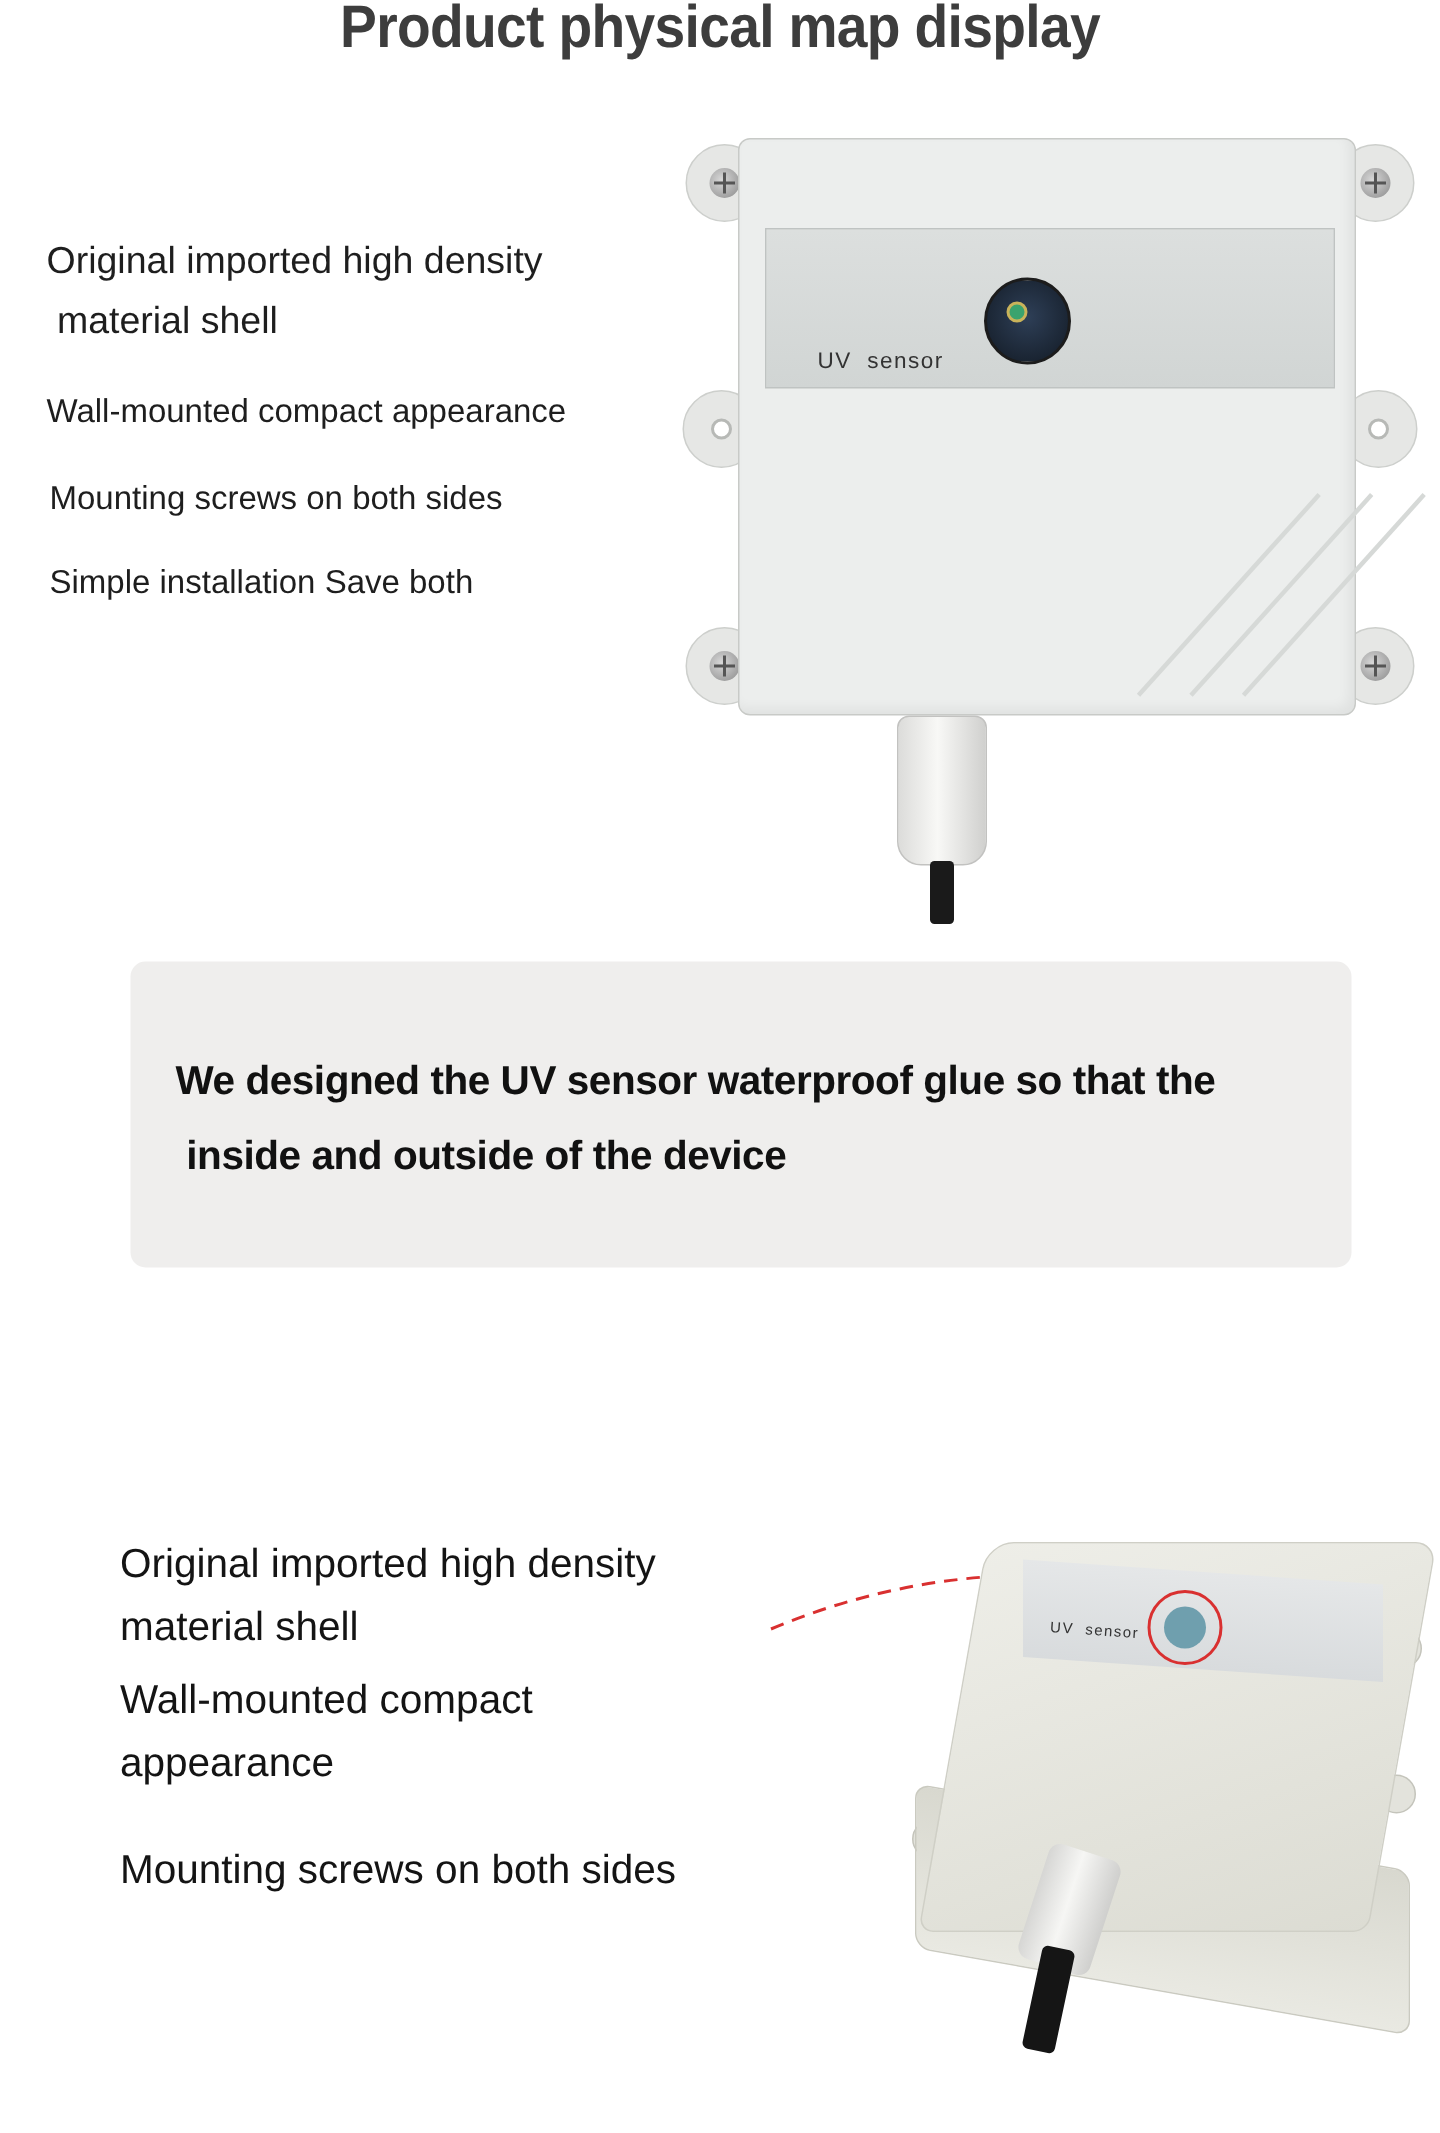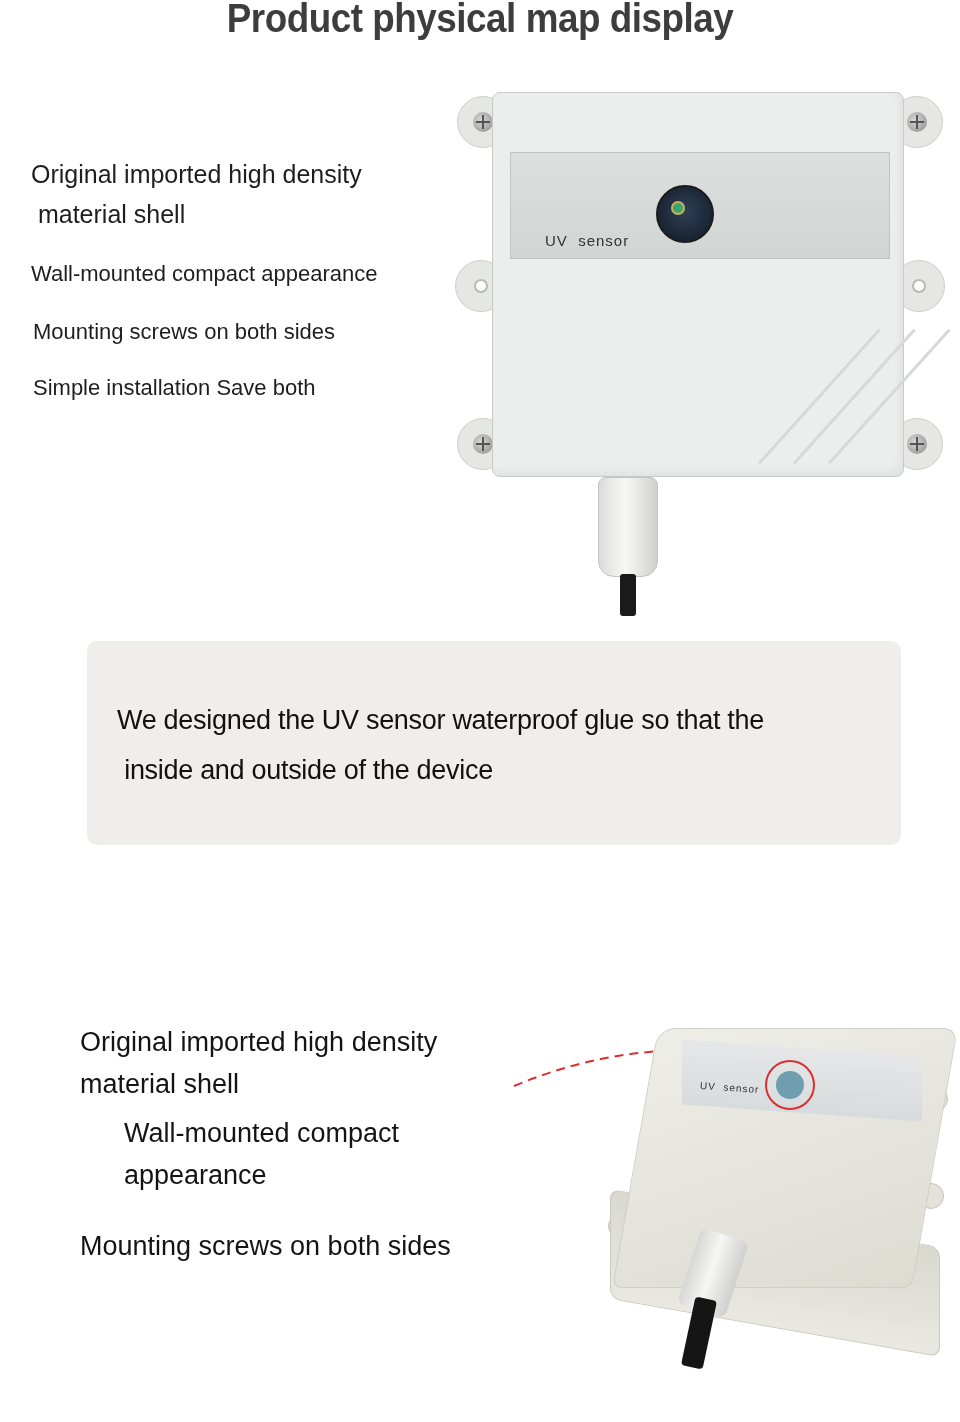--- a/index.html
+++ b/index.html
@@ -35,21 +35,21 @@
     .gland1 { position: absolute; left: 143px; top: 389px; width: 60px; height: 100px; background: linear-gradient(90deg, #dcdcda, #f8f8f6 45%, #d0d0ce); border-radius: 8px 8px 16px 16px; border: 1px solid #c2c2c0; }
     .cable1 { position: absolute; left: 165px; top: 486px; width: 16px; height: 42px; background: #1a1a1a; border-radius: 3px; }
 
     
     .note { position: absolute; left: 87px; top: 641px; width: 814px; height: 204px; background: #efeeed; border-radius: 10px; }
     .note p { position: absolute; left: 30px; top: 54px; width: 780px; font-size: 27px; line-height: 50px; color: #111; letter-spacing: -0.3px; }
 
     
     .bfeat { position: absolute; left: 80px; font-size: 27px; color: #141414; line-height: 42px; white-space: nowrap; }
     .b1 { top: 1021px; }
-    .b2 { top: 1112px; margin-left: 44px; }
+    .b2 { top: 1112px; }
     .b3 { top: 1225px; }
 
     
     .dev2 { position: absolute; left: 600px; top: 1018px; width: 350px; height: 350px; }
     .body2 { position: absolute; left: 35px; top: 10px; width: 300px; height: 260px; background: linear-gradient(160deg, #eeeee8, #dcdcd3); border-radius: 18px 14px 10px 10px; transform: skewX(-10deg); border: 1px solid #cfcfc6; }
     .base2 { position: absolute; left: 10px; top: 200px; width: 330px; height: 110px; background: linear-gradient(#d8d8cf, #e9e9e2); border-radius: 10px; transform: skewY(10deg); border: 1px solid #cacac0; }
     .label2 { position: absolute; left: 82px; top: 30px; width: 240px; height: 65px; background: linear-gradient(#e5e7e8, #d8dbdd); transform: skewY(4deg); }
     .uv-text2 { position: absolute; left: 100px; top: 64px; font-size: 10px; color: #333; transform: rotate(4deg); letter-spacing: 1px; }
     .sensor2-ring { position: absolute; left: 165px; top: 42px; width: 50px; height: 50px; border-radius: 50%; border: 2px solid #d93030; }
     .sensor2 { position: absolute; left: 9px; top: 9px; width: 28px; height: 28px; border-radius: 50%; background: #6f9fae; }
@@ -100,21 +100,21 @@
     <div class="sensor1">
         <div class="led"></div>
       </div>
     <div class="uv-text1" style="white-space:pre;">UV  sensor</div>
   </div>
   <div class="gland1"></div>
   <div class="cable1"></div>
 </div>
 
 <div class="note">
-  <p style="white-space: pre;">We designed the UV sensor waterproof glue so that the
+  <p style="white-space: pre; font-weight: bold;">We designed the UV sensor waterproof glue so that the
  inside and outside of the device</p>
 </div>
 
 <div class="bfeat b1" style="white-space: pre;">Original imported high density
 material shell</div>
 <div class="bfeat b2" style="white-space: pre;">Wall-mounted compact
 appearance</div>
 <div class="bfeat b3">Mounting screws on both sides</div>
 
 <svg class="arrow" viewBox="0 0 290 70">

